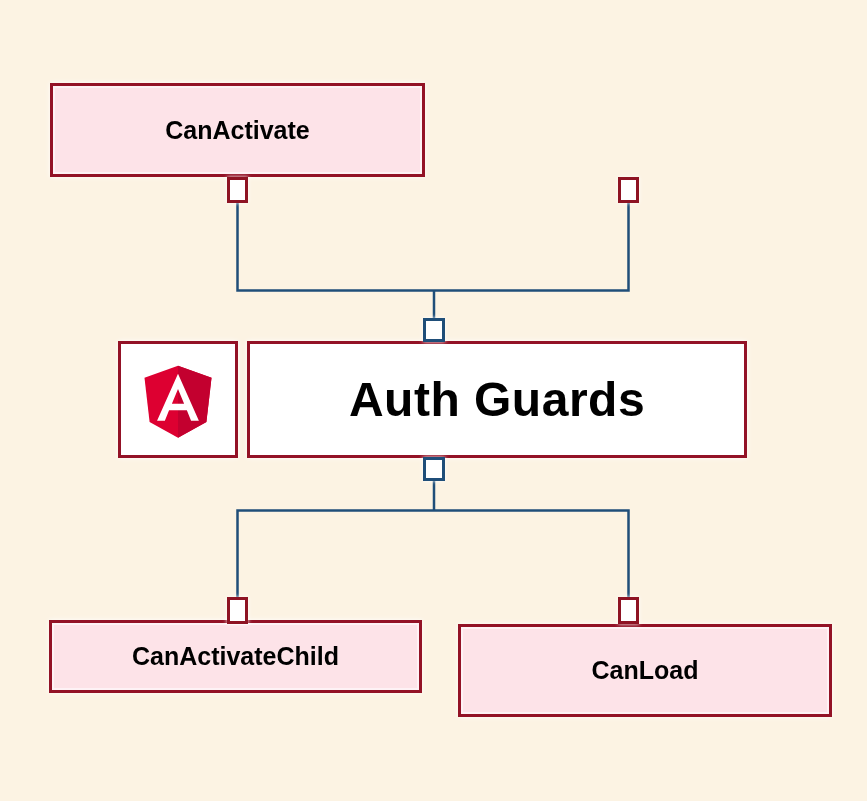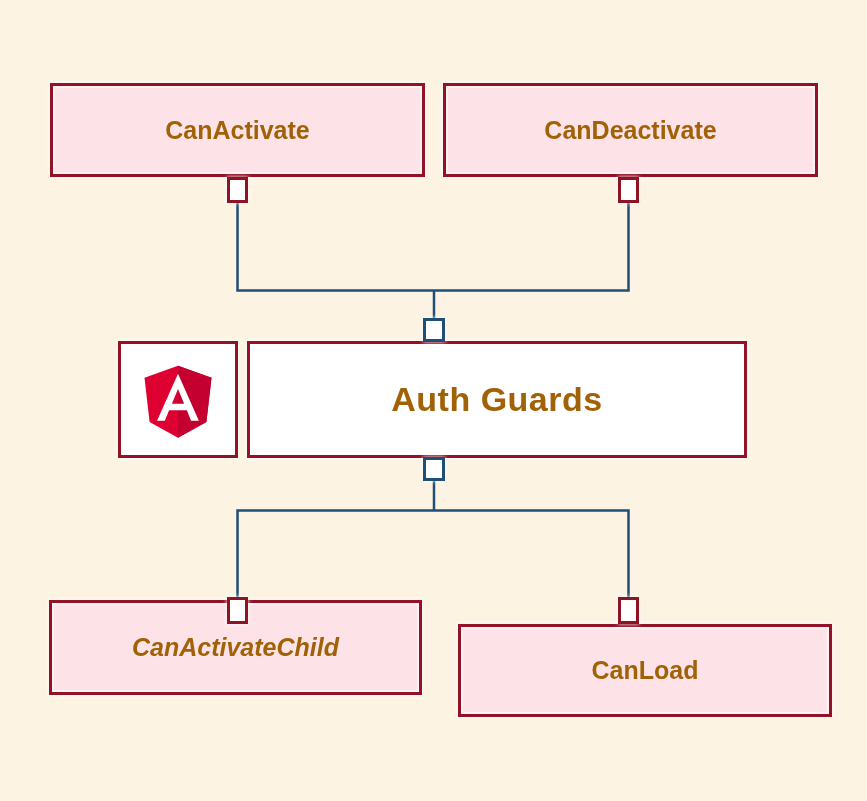--- a/index.html
+++ b/index.html
@@ -22,27 +22,27 @@
     pointer-events: none;
   }
   .node {
     position: absolute;
     box-sizing: border-box;
     border: 3px solid #931226;
     display: flex;
     align-items: center;
     justify-content: center;
     text-align: center;
-    color: #a16207;
+    color: #000000;
     font-weight: 700;
     box-shadow: inset 0 0 0 2px rgba(255,255,255,0.55), 0 0 5px rgba(255,255,255,0.9);
   }
   .node.pink { background: #FDE3E8; font-size: 25px; }
   .node.white { background: #FFFFFF; }
-  .node.title { font-size: 34px; letter-spacing: 0.5px; }
+  .node.title { font-size: 48px; letter-spacing: 0.5px; }
   .port {
     position: absolute;
     box-sizing: border-box;
     background: #FFFFFF;
     box-shadow: 0 0 4px rgba(255,255,255,0.95);
   }
   .port.red  { border: 3px solid #8E1323; width: 21px; height: 26px; }
   .port.blue { border: 3px solid #1F4E79; width: 22px; height: 24px; }
   .logo-box {
     position: absolute;
@@ -66,37 +66,34 @@
       <path d="M434 290.5 L434 320"></path>
       <path d="M434 480 L434 510.5"></path>
       <path d="M237.5 598 L237.5 510.5 L628.5 510.5 L628.5 598"></path>
     </g>
   </svg>
 
   <div class="node pink" style="left:50px; top:83px; width:375px; height:94px;">
     <span>CanActivate</span>
   </div>
 
-  <div class="node pink" style="left:443px; top:83px; width:375px; height:94px;">
-    <span>CanDeactivate</span>
-  </div>
 
   <div class="logo-box" style="left:118px; top:341px; width:120px; height:117px;">
     <svg width="90" height="94" viewBox="0 0 250 250">
       <polygon fill="#DD0031" points="125,30 31.9,63.2 46.1,186.3 125,230 203.9,186.3 218.1,63.2"></polygon>
       <polygon fill="#C3002F" points="125,30 125,52.2 125,153.4 125,230 203.9,186.3 218.1,63.2"></polygon>
       <path fill="#FFFFFF" d="M125,52.1 L66.8,182.6 L88.5,182.6 L100.2,153.4 L149.6,153.4 L161.3,182.6 L183,182.6 L125,52.1 Z M142,135.4 L108,135.4 L125,94.5 Z"></path>
     </svg>
   </div>
 
   <div class="node white title" style="left:247px; top:341px; width:500px; height:117px;">
     <span>Auth Guards</span>
   </div>
 
-  <div class="node pink" style="left:49px; top:600px; width:373px; height:95px;font-style:italic;">
+  <div class="node pink" style="left:49px; top:620px; width:373px; height:73px;">
     <span>CanActivateChild</span>
   </div>
 
   <div class="node pink" style="left:458px; top:624px; width:374px; height:93px;">
     <span>CanLoad</span>
   </div>
 
   <div class="port red" style="left:227px; top:177px;"></div>
   <div class="port red" style="left:618px; top:177px;"></div>
   <div class="port blue" style="left:423px; top:318px;"></div>

